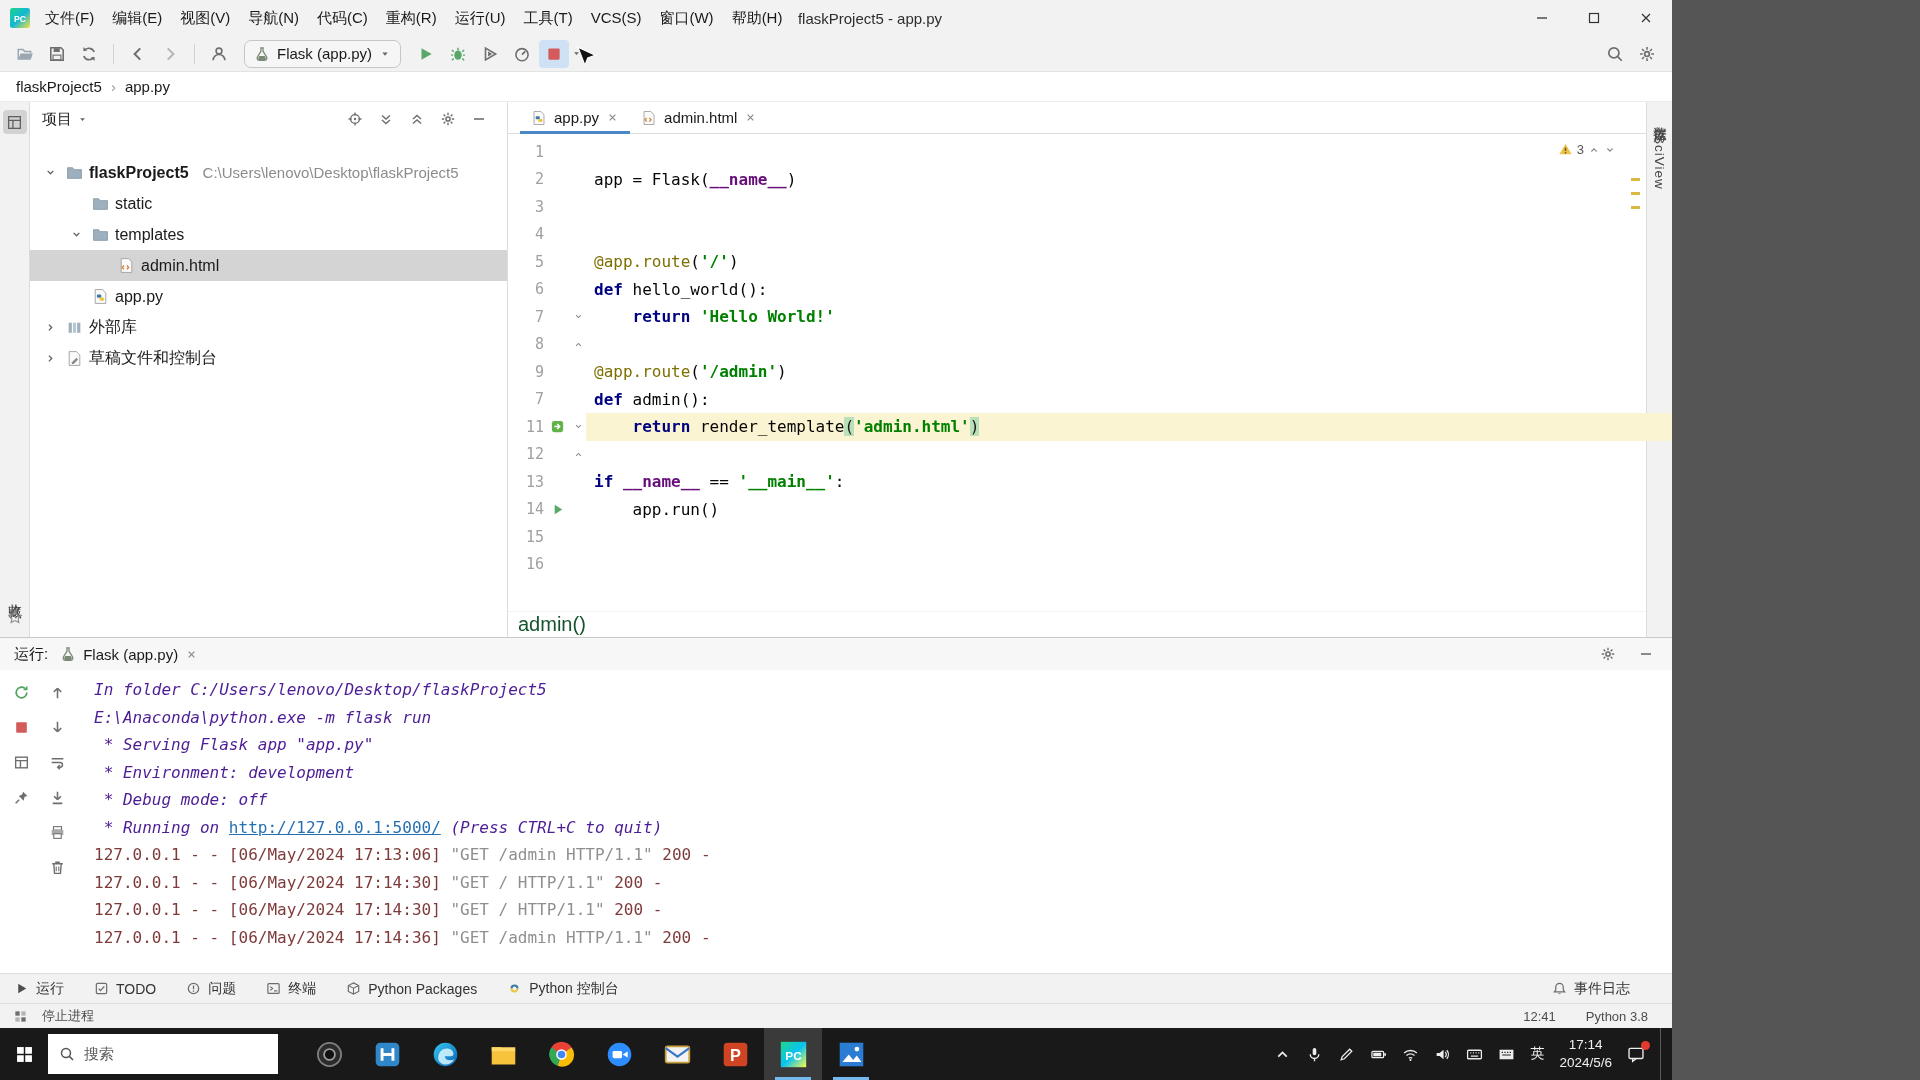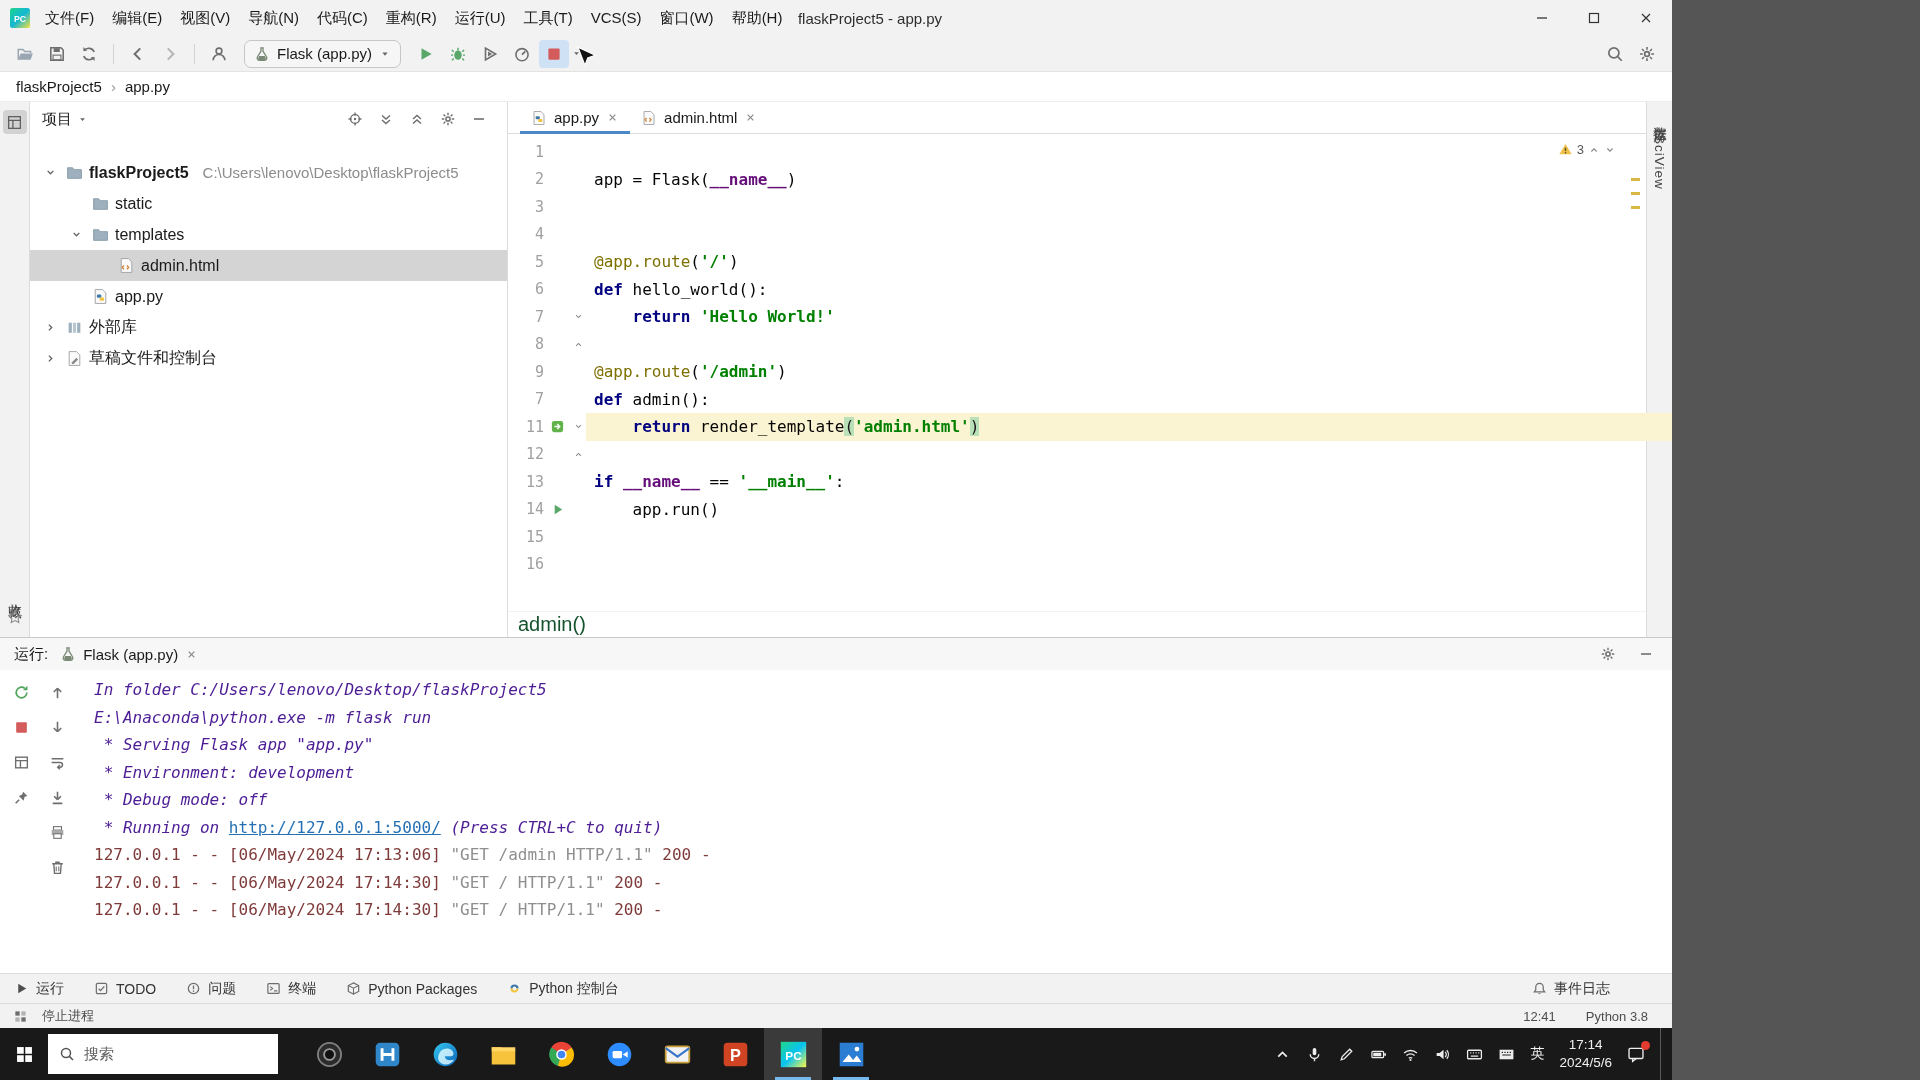--- a/index.html
+++ b/index.html
@@ -91,21 +91,21 @@
   .console { flex:1; font-family:"DejaVu Sans Mono","Liberation Mono",monospace; font-size:16px; padding:10px 0 0 16px; }
   .console-line { height:27.5px; white-space:pre; }
   .c-o { color:#4c1d95;font-style:italic; }
   .c-e { color:#7f3a3a; }
   .c-q { color:#8f8f8f; }
   .c-l { color:#2470b3; text-decoration:underline; }
 
   
   .bottom-bar { flex:0 0 30px; background:#f2f2f2; border-top:1px solid #dcdcdc; display:flex; align-items:center; gap:30px; padding:0 14px; font-size:14px; color:#333; }
   .bb-item { display:flex; align-items:center; gap:7px; }
-  .bb-right { margin-left:auto; margin-right:48px; }
+  .bb-right { margin-left:auto; margin-right:28px; }
   .status-bar { flex:0 0 22px; background:#f2f2f2; border-top:1px solid #dcdcdc; display:flex; align-items:center; gap:10px; padding:0 8px; font-size:13px; color:#4d4d4d; }
   .sb-right { margin-left:auto; display:flex; gap:30px; margin-right:16px; }
 
   
   .taskbar { flex:0 0 52px; background:#191919; display:flex; align-items:center; color:#eee; }
   .start-btn { width:48px; height:52px; display:flex; align-items:center; justify-content:center; }
   .search-box { width:230px; height:40px; background:#fff; color:#5f5f5f; display:flex; align-items:center; gap:9px; padding:0 11px; font-size:15px; }
   .tb-apps { display:flex; height:52px; margin-left:22px; }
   .tb-app { width:58px; height:52px; display:flex; align-items:center; justify-content:center; position:relative; }
   .tb-app.open::after { content:''; position:absolute; left:11px; right:11px; bottom:0; height:3px; background:#76b9ed; }
@@ -806,20 +806,21 @@
       <div class="console" id="console">
           <div class="console-line"><span class="c-o">In folder C:/Users/lenovo/Desktop/flaskProject5</span></div>
           <div class="console-line"><span class="c-o">E:\Anaconda\python.exe -m flask run</span></div>
           <div class="console-line"><span class="c-o"> * Serving Flask app "app.py"</span></div>
           <div class="console-line"><span class="c-o"> * Environment: development</span></div>
           <div class="console-line"><span class="c-o"> * Debug mode: off</span></div>
           <div class="console-line"><span class="c-o"> * Running on </span><span class="c-l">http://127.0.0.1:5000/</span><span class="c-o"> (Press CTRL+C to quit)</span></div>
           <div class="console-line"><span class="c-e">127.0.0.1 - - [06/May/2024 17:13:06] </span><span class="c-q">"GET /admin HTTP/1.1"</span><span class="c-e"> 200 -</span></div>
           <div class="console-line"><span class="c-e">127.0.0.1 - - [06/May/2024 17:14:30] </span><span class="c-q">"GET / HTTP/1.1"</span><span class="c-e"> 200 -</span></div>
           <div class="console-line"><span class="c-e">127.0.0.1 - - [06/May/2024 17:14:30] </span><span class="c-q">"GET / HTTP/1.1"</span><span class="c-e"> 200 -</span></div>
+          <div class="console-line"><span class="c-e">127.0.0.1 - - [06/May/2024 17:14:36] </span><span class="c-q">"GET /admin HTTP/1.1"</span><span class="c-e"> 200 -</span></div>
         </div>
     </div>
   </section>
 
   <div class="bottom-bar" id="bottom-bar">
       <div class="bb-item">
         <span class="ic">
           <svg width="15" height="15" viewBox="0 0 16 16">
             <path d="M4.5 3v10l8.5-5z" fill="#4d4d4d"></path>
           </svg>

